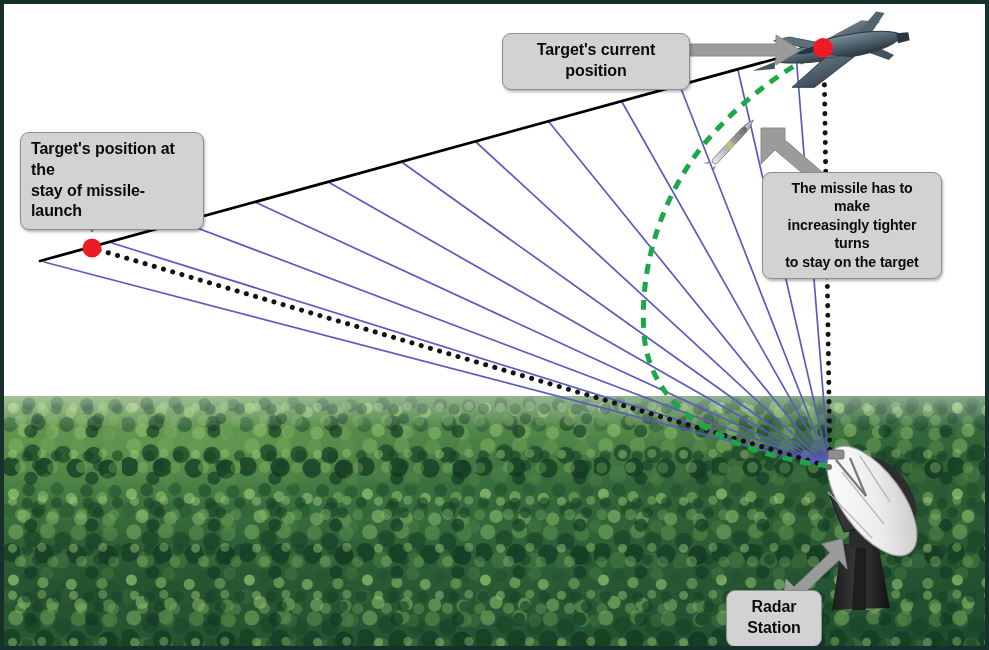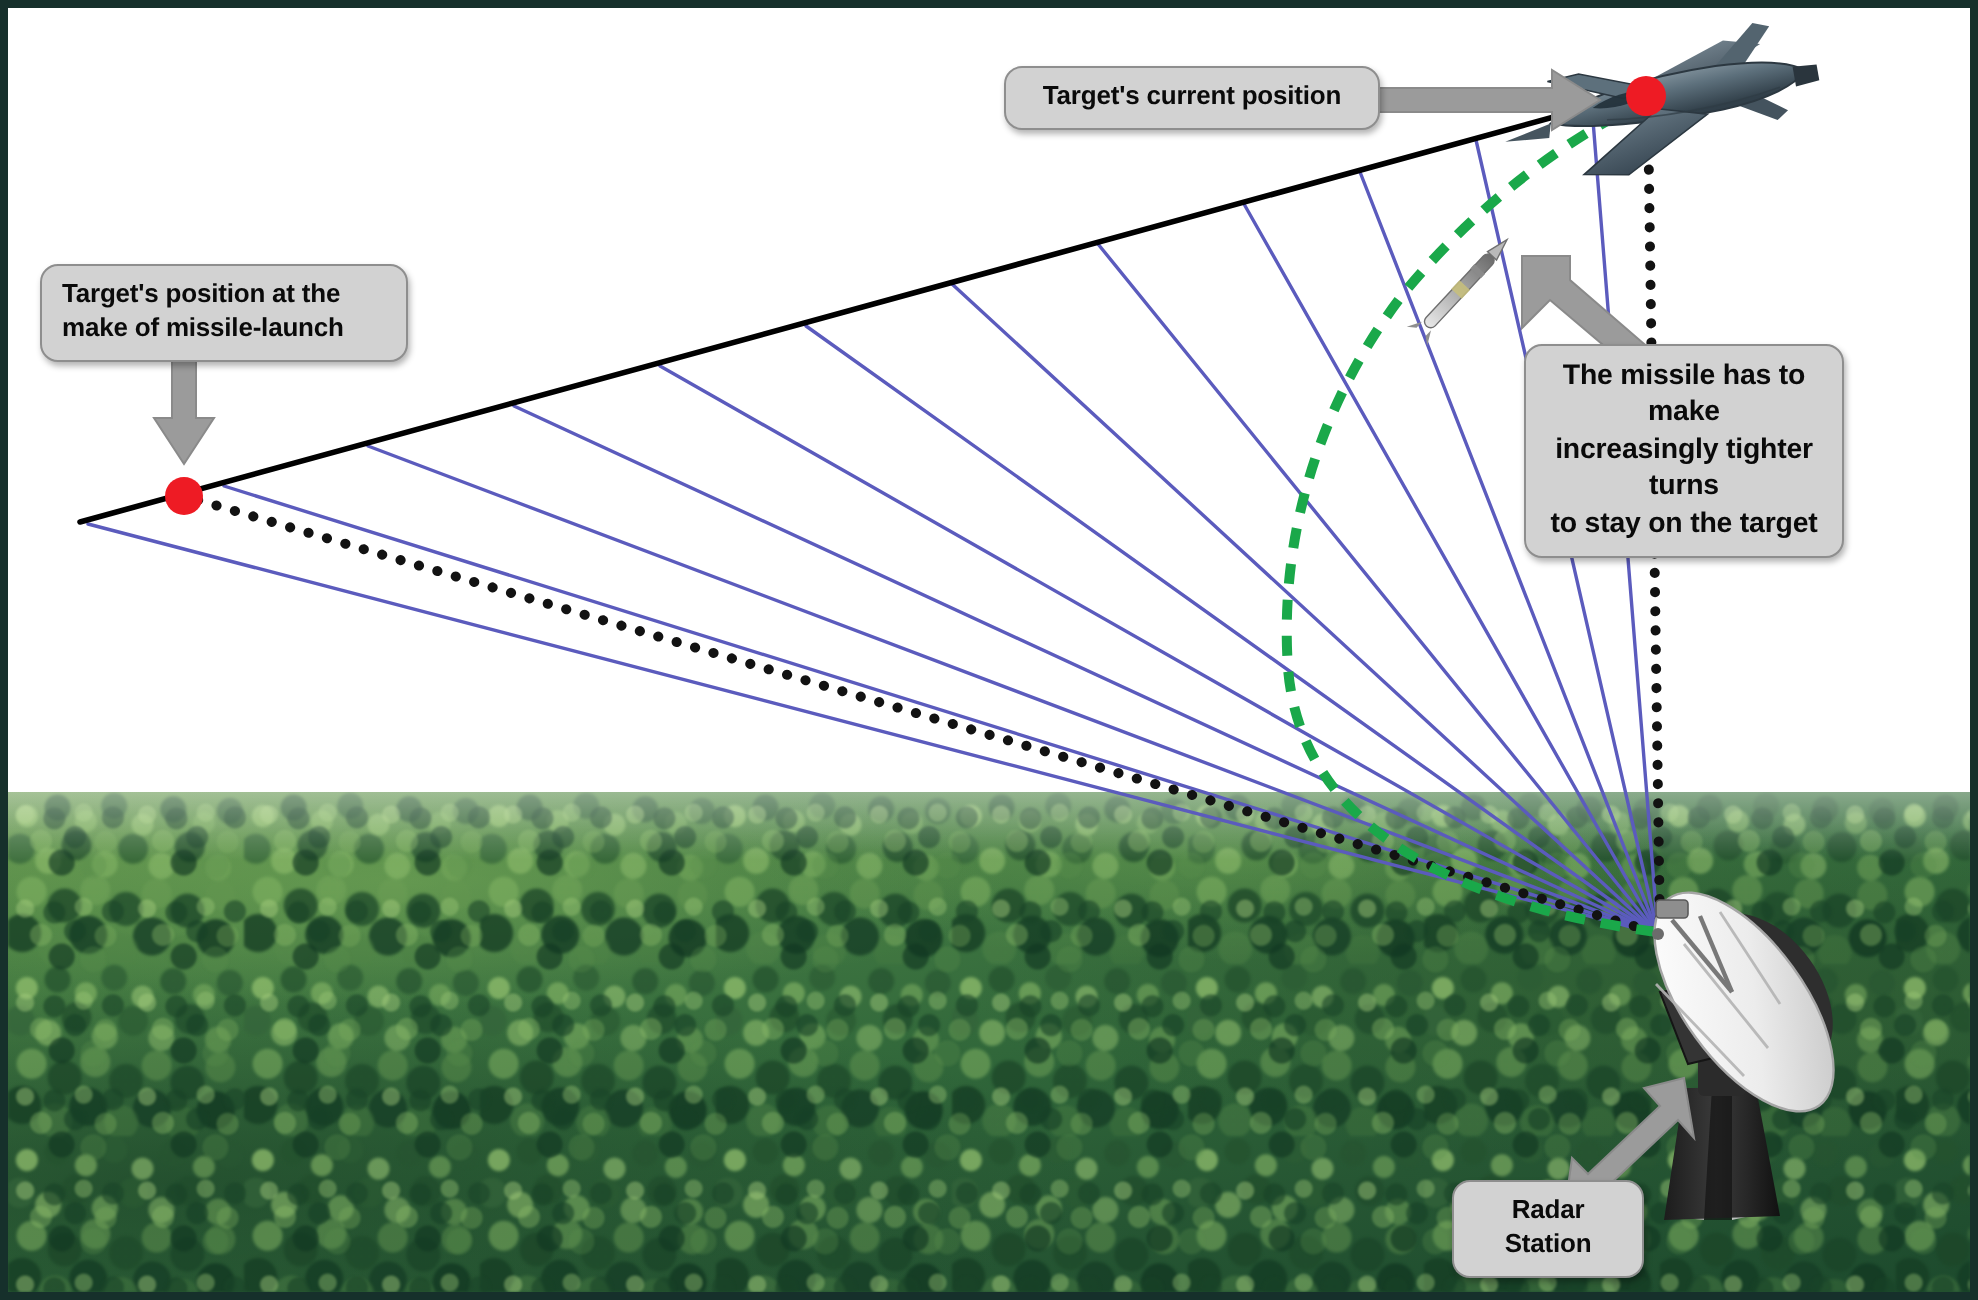--- a/index.html
+++ b/index.html
@@ -107,30 +107,30 @@
 
   
   .callout{
     position:absolute;
     background:#d2d2d2;
     border:1.6px solid #8e8e8e;
     border-radius:9px;
     box-shadow:1px 2px 3px rgba(0,0,0,.30);
     color:#0a0a0a;
     font-weight:bold;
-    font-size:13px;
+    font-size:16px;
     line-height:1.30;
     padding:6px 10px 7px 10px;
     box-sizing:border-box;
     white-space:pre-line;
     letter-spacing:-0.1px;
   }
   #callout-launch{left:16px;top:128px;width:184px;}
   #callout-current{left:498px;top:29px;width:188px;text-align:center;}
-  #callout-turns{left:758px;top:168px;width:160px;text-align:center;font-size:14.2px;}
+  #callout-turns{left:758px;top:168px;width:180px;text-align:center;font-size:14.2px;}
   #callout-radar{left:722px;top:586px;width:96px;text-align:center;}
 </style>
 </head>
 <body>
 
 <div id="stage">
   <div id="scene">
 
     <div class="sky"></div>
 
@@ -276,21 +276,21 @@
 
       <g fill="#9b9b9b" stroke="#8a8a8a" stroke-width="1">
         <path d="M 838,535 L 818,540 L 826,549 L 790,583 L 782,575 L 778,604 L 806,598 L 799,590 L 835,556 L 843,565 Z"></path>
       </g>
 
       <circle cx="88" cy="244" r="9.5" fill="#ee1b24"></circle>
       <circle cx="819" cy="44" r="10" fill="#ee1b24"></circle>
     </svg>
 
     <div class="callout" id="callout-launch">Target's position at the
-make of missile-launch</div>
+stay of missile-launch</div>
 
     <div class="callout" id="callout-current">Target's current position</div>
 
     <div class="callout" id="callout-turns">The missile has to make
 increasingly tighter turns
 to stay on the target</div>
 
     <div class="callout" id="callout-radar">Radar Station</div>
 
   </div>

